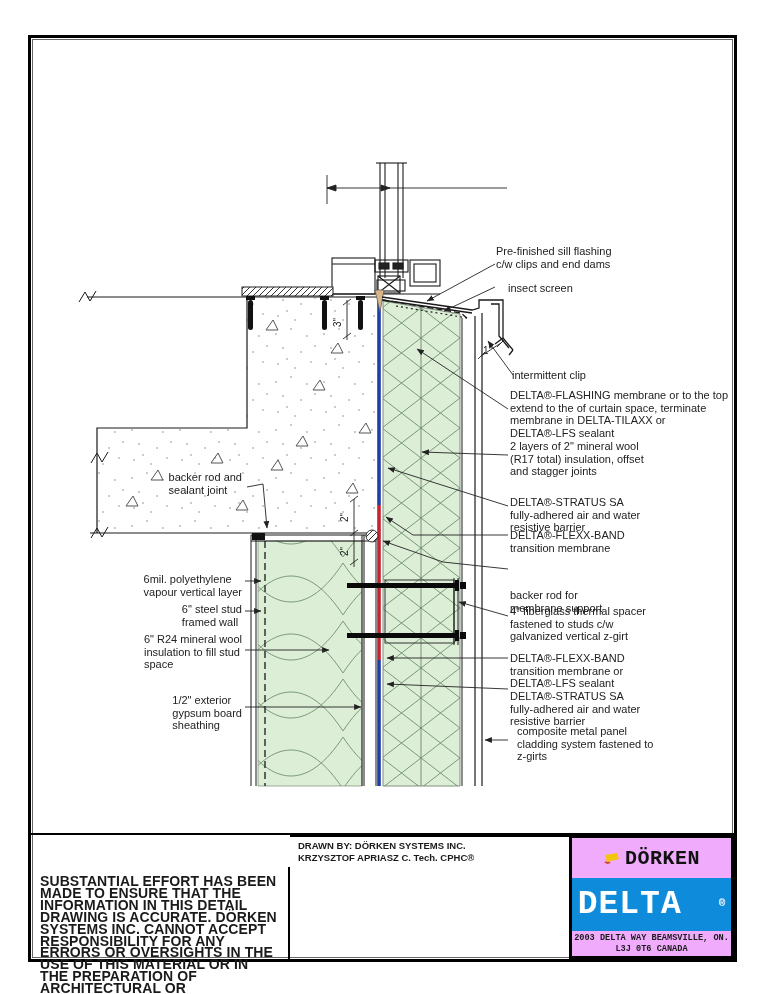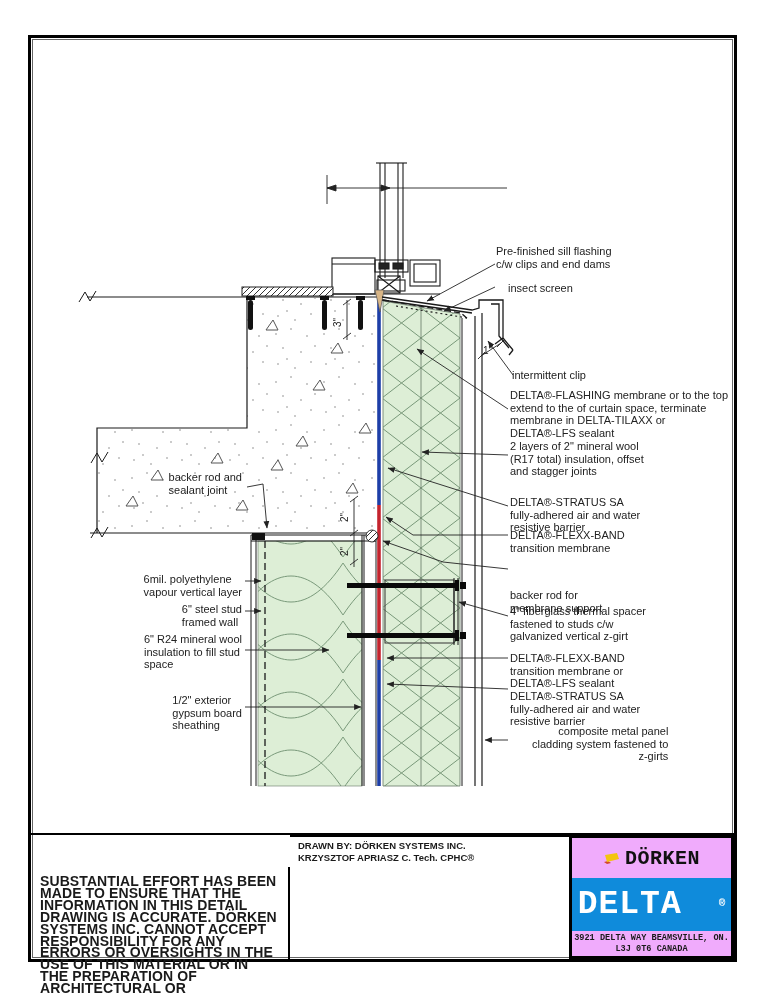--- a/index.html
+++ b/index.html
@@ -262,21 +262,21 @@
 membrane support</div>
       <div class="lbl right" style="left:479px;top:567px;">4" fiberglass thermal spacer
 fastened to studs c/w
 galvanized vertical z-girt</div>
       <div class="lbl right" style="left:479px;top:614px;">DELTA®-FLEXX-BAND
 transition membrane or
 DELTA®-LFS sealant</div>
       <div class="lbl right" style="left:479px;top:652px;">DELTA®-STRATUS SA
 fully-adhered air and water
 resistive barrier</div>
-      <div class="lbl right" style="left:501px;top:687px;text-align:right;">composite metal panel
+      <div class="lbl right" style="left:486px;top:687px;">composite metal panel
 cladding system fastened to
 z-girts</div>
     </div>
 
     <div class="title-block">
       <div class="tb-disclaimer">SUBSTANTIAL EFFORT HAS BEEN MADE TO ENSURE THAT THE INFORMATION IN THIS DETAIL DRAWING IS ACCURATE. DÖRKEN SYSTEMS INC. CANNOT ACCEPT RESPONSIBILITY FOR ANY ERRORS OR OVERSIGHTS IN THE USE OF THIS MATERIAL OR IN THE PREPARATION OF ARCHITECTURAL OR ENGINEERING PLANS. THE DESIGN PROFESSIONAL MUST RECOGNIZE THAT NO DESIGN DETAIL CAN SUBSTITUTE FOR EXPERIENCED ENGINEERING AND PROFESSIONAL JUDGEMENT.</div>
       <div class="tb-center">
         <div class="tb-drawnby">DRAWN BY: DÖRKEN SYSTEMS INC.
 KRZYSZTOF APRIASZ C. Tech. CPHC®</div>
       </div>
@@ -285,18 +285,18 @@
           <svg width="17" height="15" viewBox="0 0 17 15">
             <polygon points="1,11 4,13 8,12 5,10" fill="#d2482a"></polygon>
             <polygon points="2,4 14,2 16,8 4,11" fill="#f3c50f"></polygon>
           </svg>
           <span class="dorken-text">DÖRKEN</span>
         </div>
         <div class="logo-blue" style="background:#0f8bdb;">
           <span class="delta-text">DELTA</span>
           <span class="delta-reg">®</span>
         </div>
-        <div class="logo-address">3921 DELTA WAY BEAMSVILLE, ON.
+        <div class="logo-address">2003 DELTA WAY BEAMSVILLE, ON.
 L3J 0T6 CANADA</div>
       </div>
     </div>
   </div>
 </div>
 
 </body></html>

